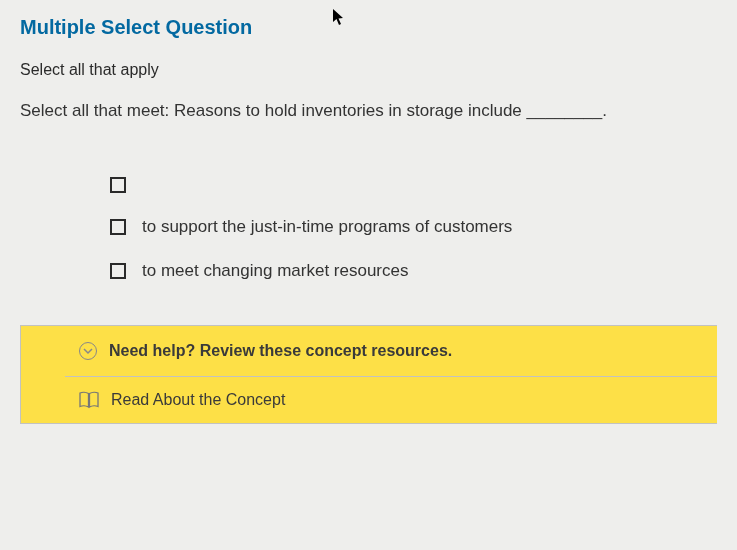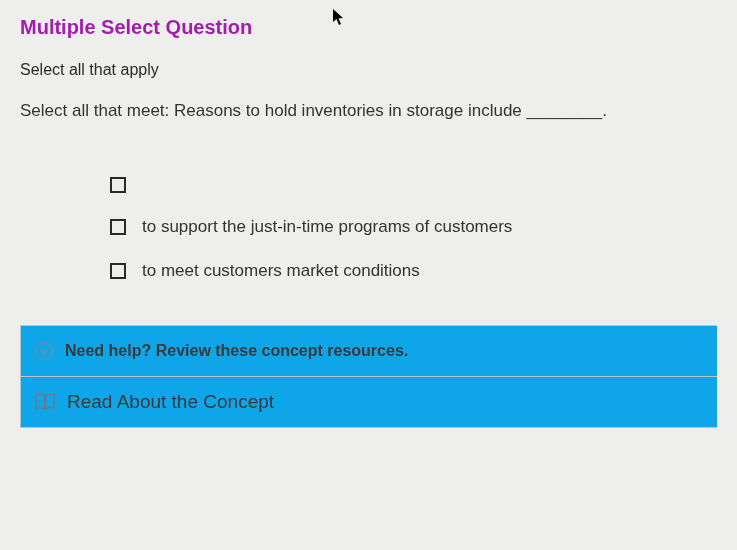--- a/index.html
+++ b/index.html
@@ -12,21 +12,21 @@
       background: #eeeeec;
       width: 737px;
       height: 550px;
       color: #2a2a2a;
       padding: 16px 20px 0 20px;
       overflow: hidden;
     }
     .question-type {
       font-size: 20px;
       font-weight: 600;
-      color: #a21caf;
+      color: #0369a1;
       margin-bottom: 22px;
     }
     .instruction {
       font-size: 16px;
       font-weight: 400;
       color: #2a2a2a;
       margin-bottom: 20px;
     }
     .stem {
       font-size: 17px;
@@ -53,21 +53,22 @@
       flex-shrink: 0;
     }
     .option-label {
       font-size: 17px;
       color: #333333;
     }
     .help-panel {
       margin-top: 44px;
       border: 1px solid #c2c2c0;
       border-right: none;
-      background: #0ea5e9;
+      background: #fde047;
+      padding-left: 44px;
     }
     .help-header {
       display: flex;
       align-items: center;
       padding: 16px 14px;
       border-bottom: 1px solid #c2c2c0;
     }
     .expand-icon {
       width: 18px;
       height: 18px;
@@ -93,21 +94,21 @@
       align-items: center;
       padding: 14px 14px;
     }
     .resource-icon {
       width: 20px;
       height: 18px;
       margin-right: 12px;
       flex-shrink: 0;
     }
     .resource-label {
-      font-size: 19px;
+      font-size: 16px;
       color: #3a3a3a;
     }
     .cursor {
       position: absolute;
       top: 8px;
       left: 332px;
       pointer-events: none;
     }
   </style>
 </head>
@@ -122,21 +123,21 @@
 <div class="options">
   <div class="option">
     <div class="checkbox"></div>
   </div>
   <div class="option">
     <div class="checkbox"></div>
     <div class="option-label">to support the just-in-time programs of customers</div>
   </div>
   <div class="option">
     <div class="checkbox"></div>
-    <div class="option-label">to meet customers market conditions</div>
+    <div class="option-label">to meet changing market resources</div>
   </div>
 </div>
 
 <div class="help-panel">
   <div class="help-header">
     <div class="expand-icon">
       <svg viewBox="0 0 10 10">
           <polyline points="1,3 5,7 9,3" fill="none" stroke="#888" stroke-width="1.5"></polyline>
         </svg>
     </div>

